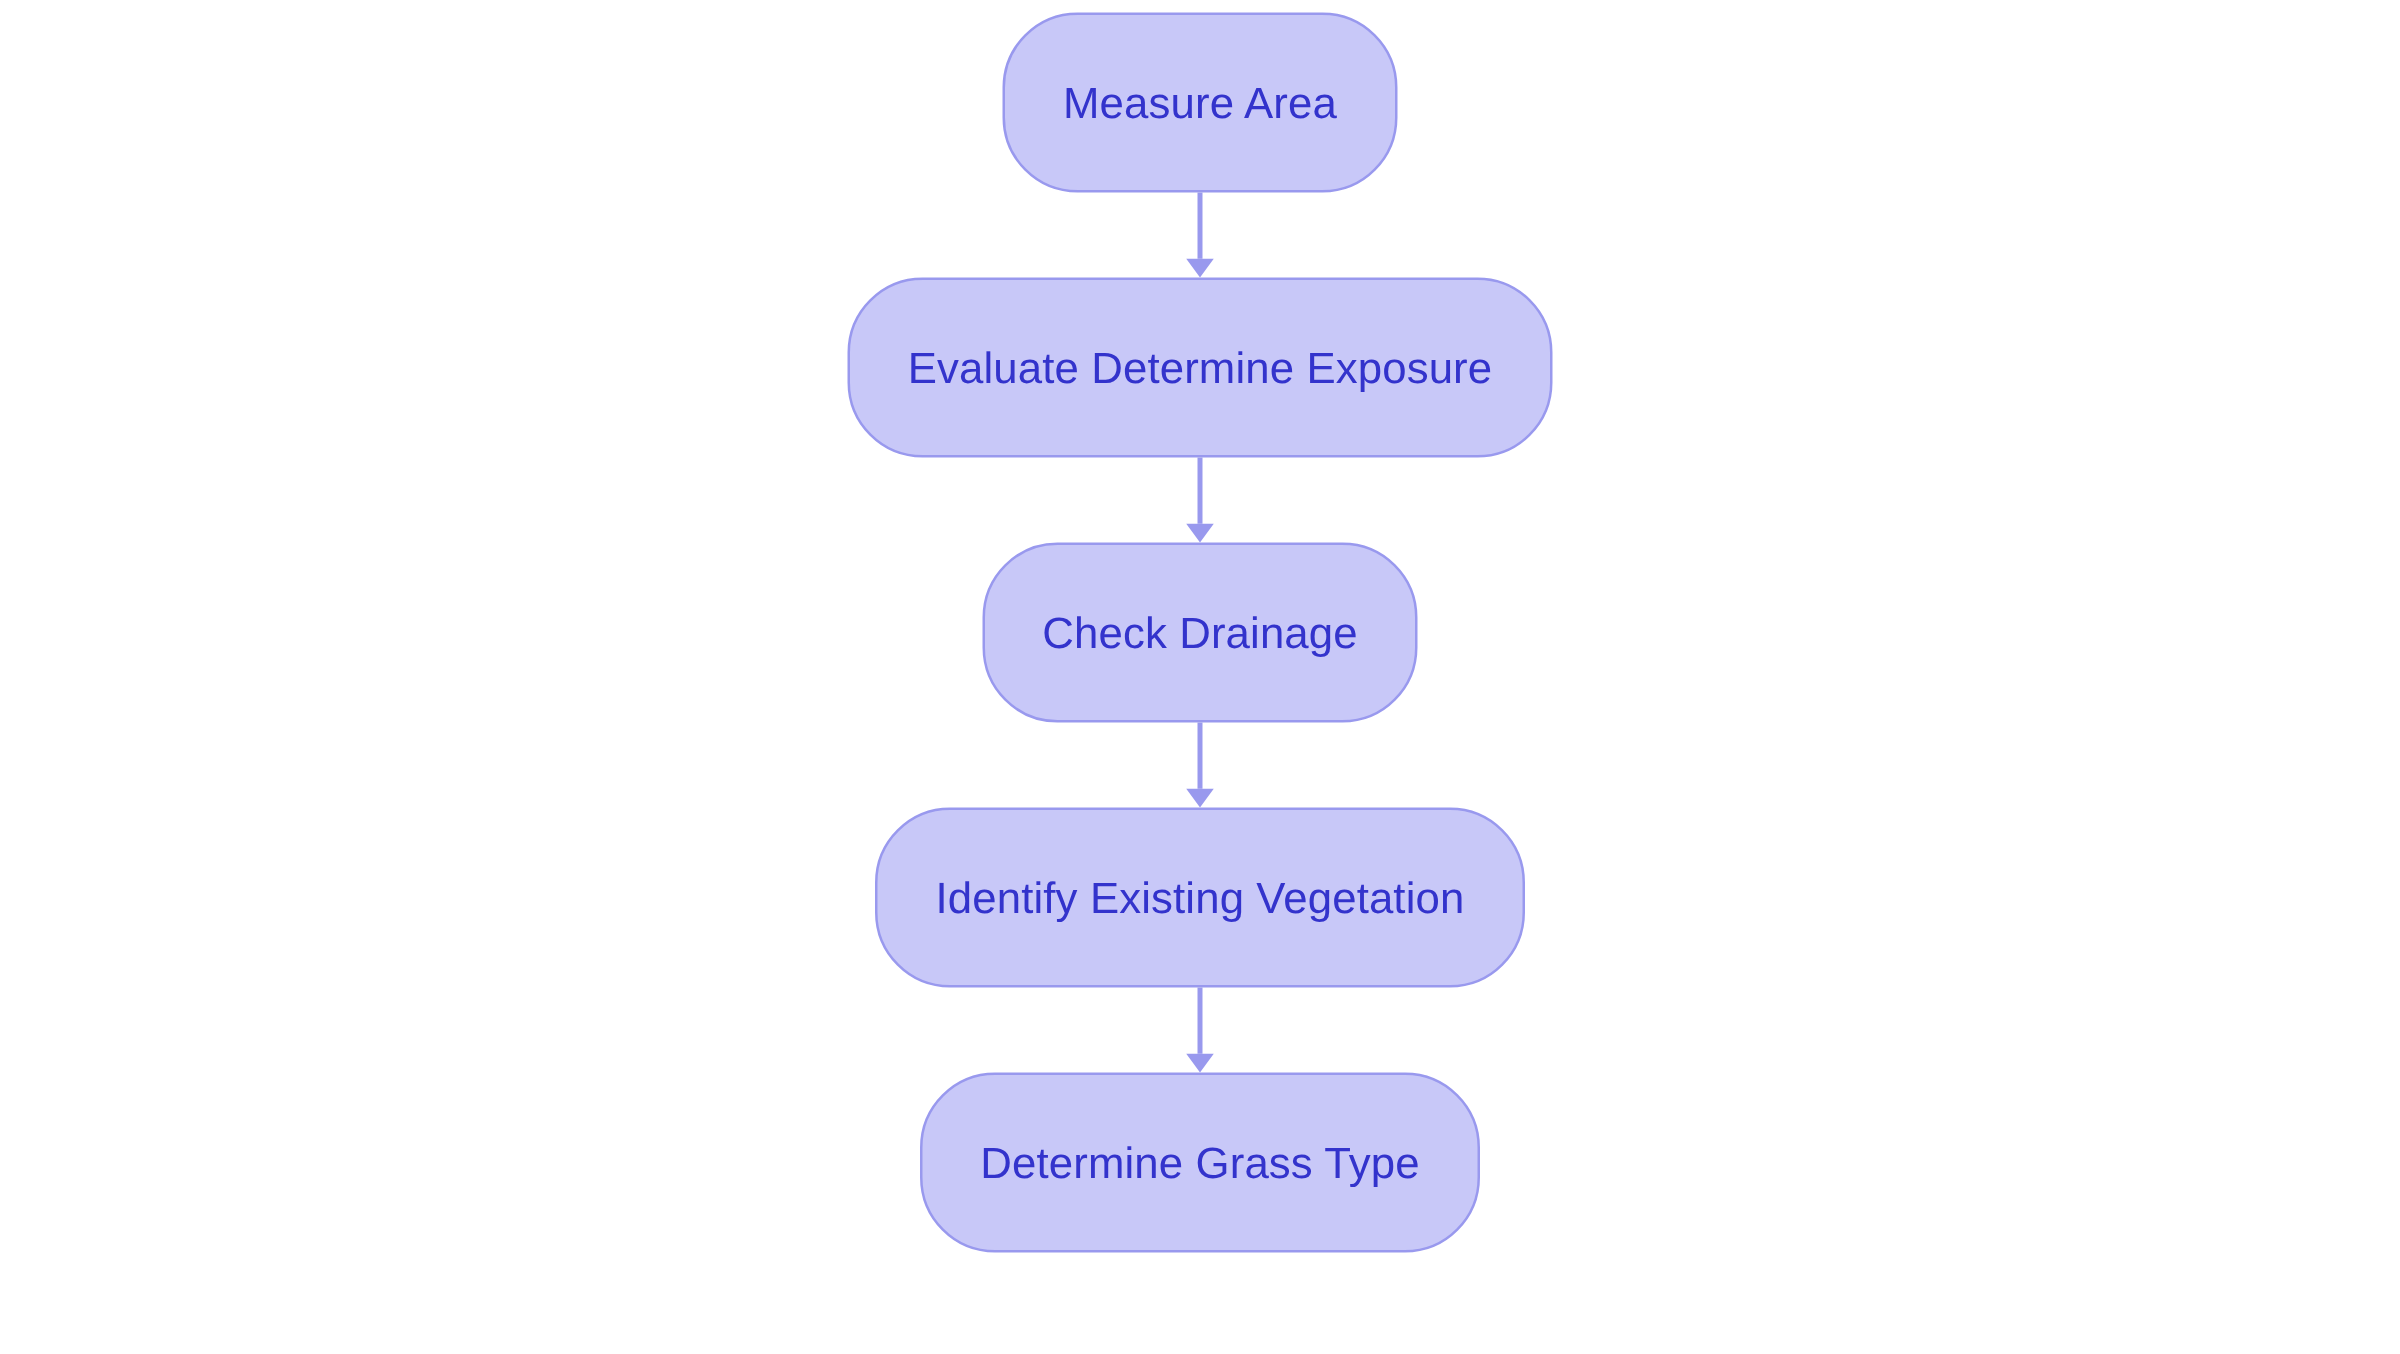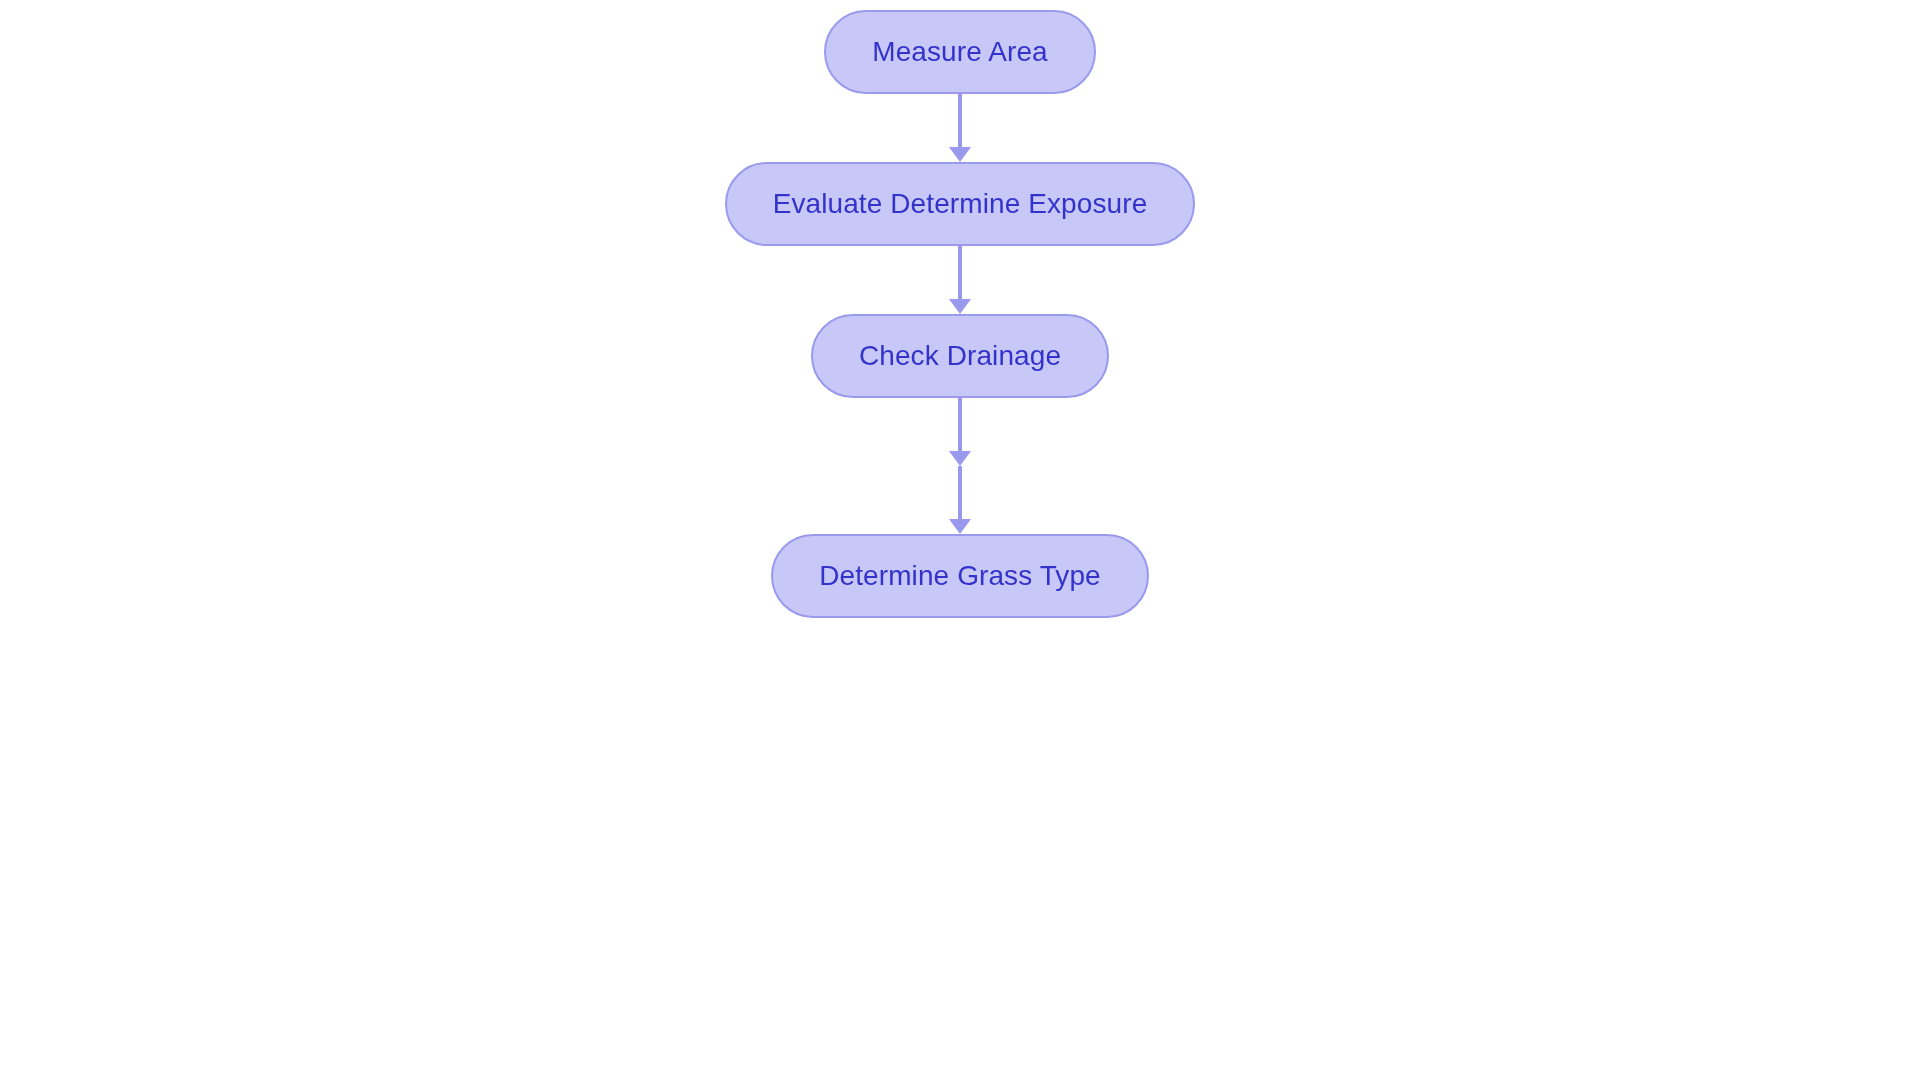--- a/index.html
+++ b/index.html
@@ -29,30 +29,30 @@
     width: 1920px;
     height: 1083px;
     display: flex;
     flex-direction: column;
     align-items: center;
     justify-content: flex-start;
   }
 
   .flow-node {
     box-sizing: border-box;
-    height: 84px;
+    height: 144px;
     border-radius: 60px;
     background: #c8c8f8;
     border: 2px solid #9999ee;
     color: #3333cc;
     display: flex;
     align-items: center;
     justify-content: center;
     font-family: "Liberation Sans", sans-serif;
-    font-size: 28px;
+    font-size: 35px;
     font-weight: 400;
     letter-spacing: 0.1px;
     white-space: nowrap;
     padding: 0 46px;
     line-height: 1;
   }
 
   .flow-node-label {
     display: block;
   }
@@ -106,20 +106,23 @@
 
     <div class="flow-node">
       <span class="flow-node-label">Check Drainage</span>
     </div>
 
     <div class="flow-connector">
       <div class="connector-line"></div>
       <div class="connector-arrowhead"></div>
     </div>
 
+    <div class="flow-node">
+      <span class="flow-node-label">Identify Existing Vegetation</span>
+    </div>
 
     <div class="flow-connector">
       <div class="connector-line"></div>
       <div class="connector-arrowhead"></div>
     </div>
 
     <div class="flow-node">
       <span class="flow-node-label">Determine Grass Type</span>
     </div>
 

